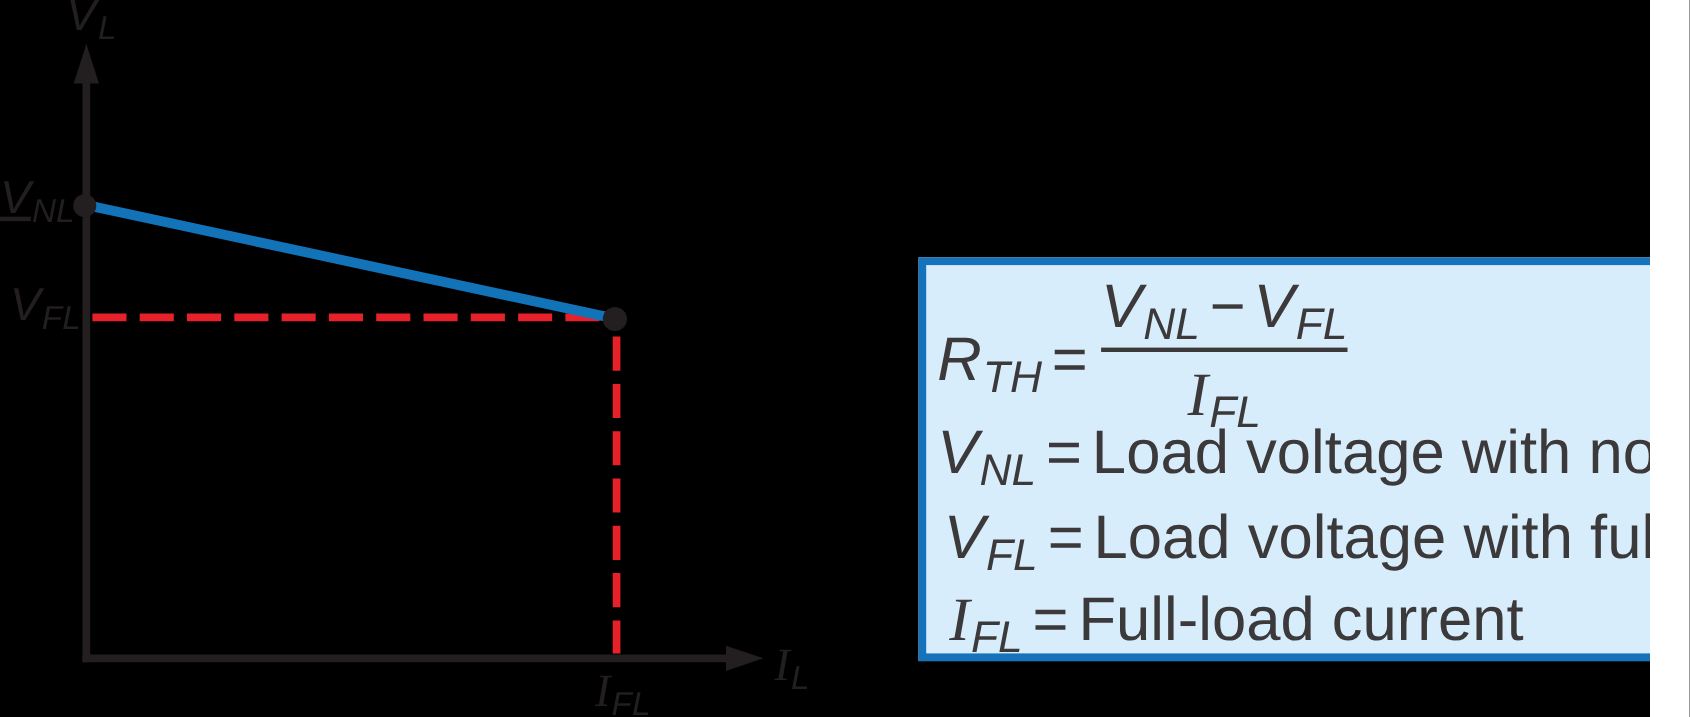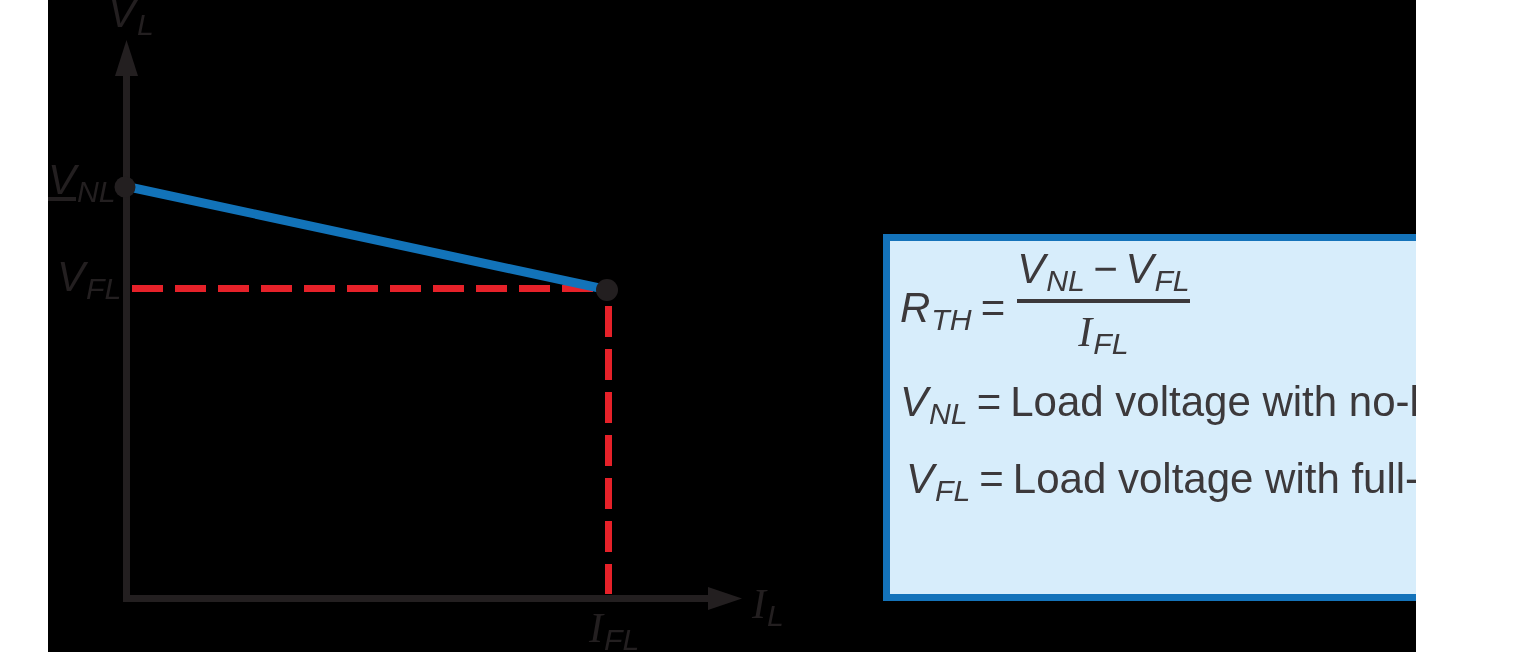--- a/index.html
+++ b/index.html
@@ -1,22 +1,21 @@
 <!DOCTYPE html>
 <html style="--background: #000000; --axis-color: #231f20; --blue-line: #1273b9; --red-dash: #e62129; --box-border: #1473ba; --box-fill: #d7edfb; --box-text: #3c393b;"><head>
 <meta charset="utf-8">
 <style>
   html,body{margin:0;padding:0;}
   .stage{
     position:relative;
-    width:1368px;height:652px;
+    width:1500px;height:652px;
     background:var(--background,#000000);
     overflow:hidden;
     font-family:"Liberation Sans", sans-serif;
-    margin-left:48px;
   }
   
   .stroke-axis{stroke:var(--axis-color,#231f20);}
   .fill-axis{fill:var(--axis-color,#231f20);}
   .stroke-blue{stroke:var(--blue-line,#1273b9);}
   .stroke-red{stroke:var(--red-dash,#e62129);}
   
   .lbl{
     position:absolute;
     color:var(--axis-color,#231f20);
@@ -35,21 +34,21 @@
   .ser{font-family:"Liberation Serif", serif;font-style:italic;}
   
   .box{
     position:absolute;
     left:835px;top:234px;
     width:700px;height:367px;
     box-sizing:border-box;
     background:var(--box-fill,#d7edfb);
     border:7px solid var(--box-border,#1473ba);
     color:var(--box-text,#3c393b);
-    font-size:42px;
+    font-size:56px;
   }
   .formula{
     position:absolute;
     left:10px;top:2px;
     display:flex;
     align-items:center;
     font-style:italic;
   }
   .formula .lhs{margin-top:14px;white-space:nowrap;}
   .formula .eq{font-style:normal;margin:0 12px 0 9px;}
@@ -126,15 +125,16 @@
         <span class="num"><span>V</span><span class="sub">NL</span><span class="minus">−</span><span>V</span><span class="sub">FL</span></span>
         <span class="bar"></span>
         <span class="den"><span class="ser">I</span><span class="sub">FL</span></span>
       </span>
     </div>
 
     <div class="def def-0"><span class="sym"><span>V</span><span class="sub">NL</span></span><span class="eq">=</span><span>Load voltage with no-load current</span></div>
 
     <div class="def def-1"><span class="sym"><span>V</span><span class="sub">FL</span></span><span class="eq">=</span><span>Load voltage with full-load current</span></div>
 
+    <div class="def def-2"><span class="sym"><span class="ser">I</span><span class="sub">FL</span></span><span class="eq">=</span><span>Full-load current</span></div>
 
   </div>
 </div>
 
 </body></html>

